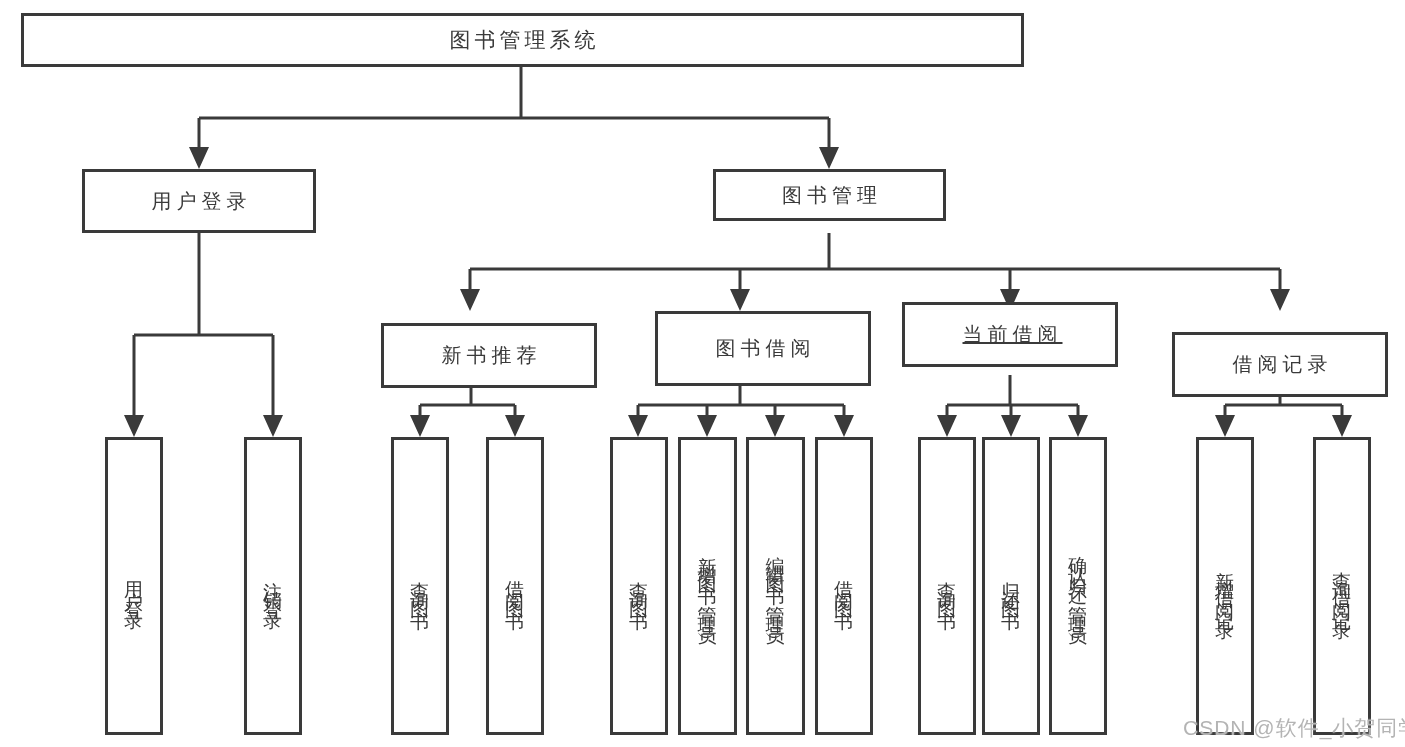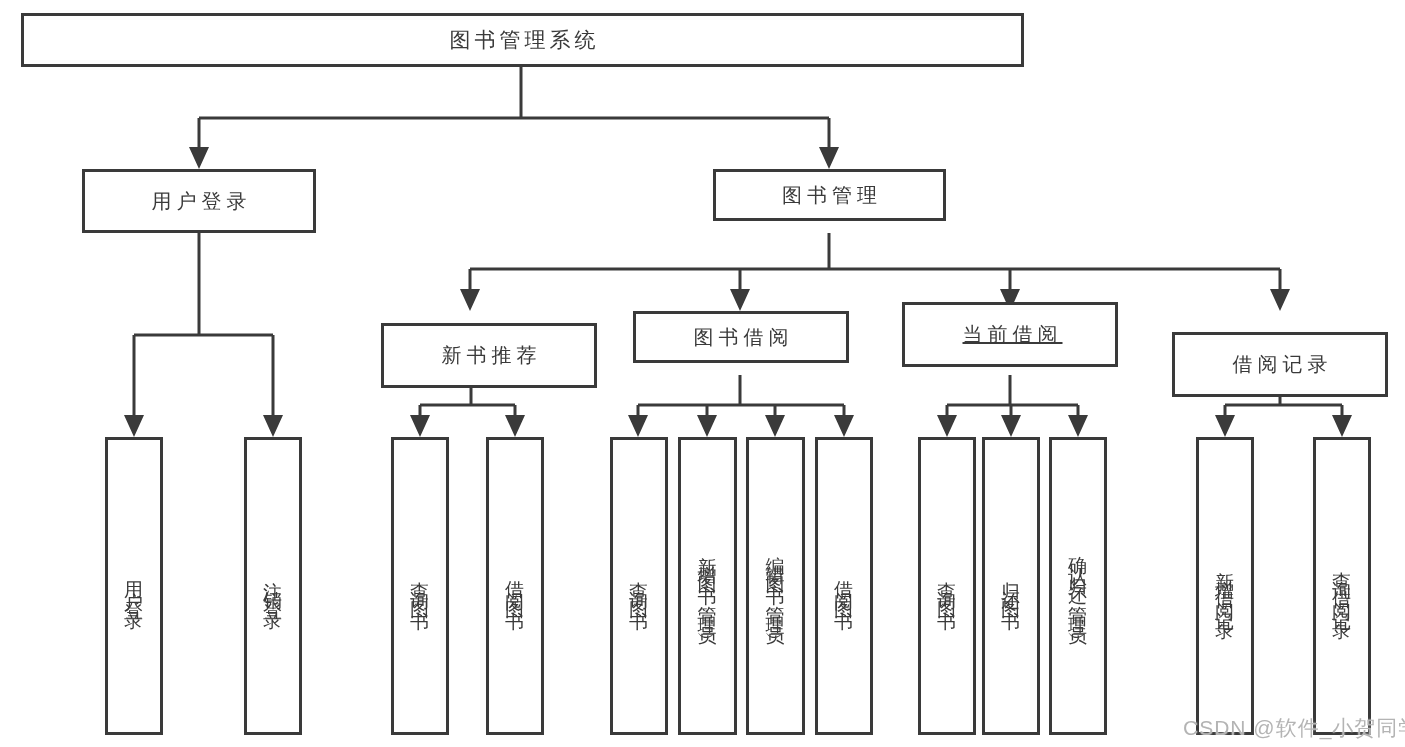--- a/index.html
+++ b/index.html
@@ -91,21 +91,21 @@
   <div class="node h" style="left:82px; top:169px; width:234px; height:64px;">
     <span>用户登录</span>
   </div>
   <div class="node h" style="left:713px; top:169px; width:233px; height:52px;">
     <span>图书管理</span>
   </div>
 
   <div class="node h" style="left:381px; top:311px; width:216px; height:65px;margin-top:12px;">
     <span>新书推荐</span>
   </div>
-  <div class="node h" style="left:633px; top:311px; width:216px; height:52px;">
+  <div class="node h" style="left:655px; top:311px; width:216px; height:75px;">
     <span>图书借阅</span>
   </div>
   <div class="node h" style="left:902px; top:302px; width:216px; height:65px;text-decoration:underline;">
     <span>当前借阅</span>
   </div>
   <div class="node h" style="left:1172px; top:311px; width:216px; height:65px;margin-top:21px;">
     <span>借阅记录</span>
   </div>
 
   <div class="node v" style="left:105px; top:437px; width:58px; height:298px;">

